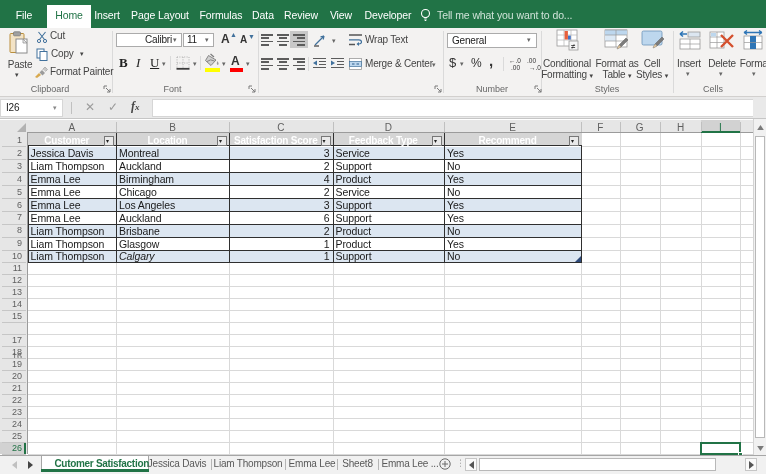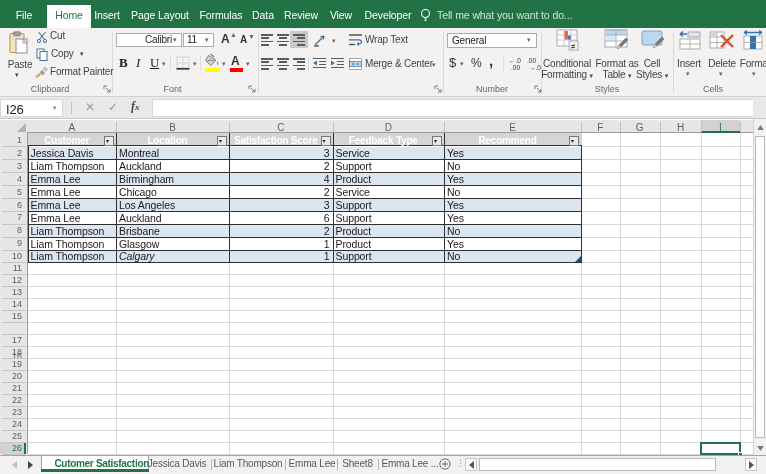--- a/index.html
+++ b/index.html
@@ -227,21 +227,21 @@
 <svg class="abs" style="left:434px;top:85px;" width="8" height="8" viewBox="0 0 8 8">
 <path d="M1 1 L1 4 M1 1 L4 1" stroke="#7a7a7a" stroke-width="1"></path>
 <path d="M3 3 L7 7 M7 7 L7 4 M7 7 L4 7" stroke="#7a7a7a" stroke-width="1" fill="none"></path>
 </svg>
 <svg class="abs" style="left:534px;top:85px;" width="8" height="8" viewBox="0 0 8 8">
 <path d="M1 1 L1 4 M1 1 L4 1" stroke="#7a7a7a" stroke-width="1"></path>
 <path d="M3 3 L7 7 M7 7 L7 4 M7 7 L4 7" stroke="#7a7a7a" stroke-width="1" fill="none"></path>
 </svg>
 <div class="abs" style="left:0;top:97px;width:766px;height:22px;background:#e9e9e9;border-bottom:1px solid #c6c6c6;"></div>
 <div class="abs" style="left:0px;top:99px;width:63px;height:18px;background:#fff;border:1px solid #d6d6d6;"></div>
-<div class="lbl" style="left:6px;top:102px;font-size:13px;color:#222;">I26</div>
+<div class="lbl" style="left:6px;top:102px;font-size:10px;color:#222;">I26</div>
 <div class="abs dd" style="left:53px;top:104px;color:#888;">▾</div>
 <div class="abs" style="left:71px;top:102px;width:1px;height:12px;background:#c0c0c0;"></div>
 <div class="abs" style="left:85px;top:100px;color:#9b9b9b;font-size:12px;position:absolute;">✕</div>
 <div class="abs" style="left:108px;top:100px;color:#9b9b9b;font-size:12px;">✓</div>
 <div class="abs" style="left:131px;top:99px;color:#444;font-size:12px;font-style:italic;font-family:'Liberation Serif',serif;font-weight:bold;">f<span style="font-size:9px;">x</span></div>
 <div class="abs" style="left:152px;top:99px;width:601px;height:18px;background:#fff;border:1px solid #d6d6d6;border-right:none;"></div>
 <div class="abs" style="left:0;top:119px;width:753px;height:336px;background:#fff;"></div>
 <div class="abs" style="left:0;top:120px;width:753px;height:13px;background:#e6e6e6;border-bottom:1px solid #9b9b9b;"></div>
 <div class="abs" style="left:701px;top:120px;width:39px;height:13px;background:#d2d2d2;border-bottom:2px solid #217346;"></div>
 <div class="abs" style="left:27.5px;top:122px;width:88.5px;text-align:center;font-size:10px;color:#5f5f5f;">A</div>

